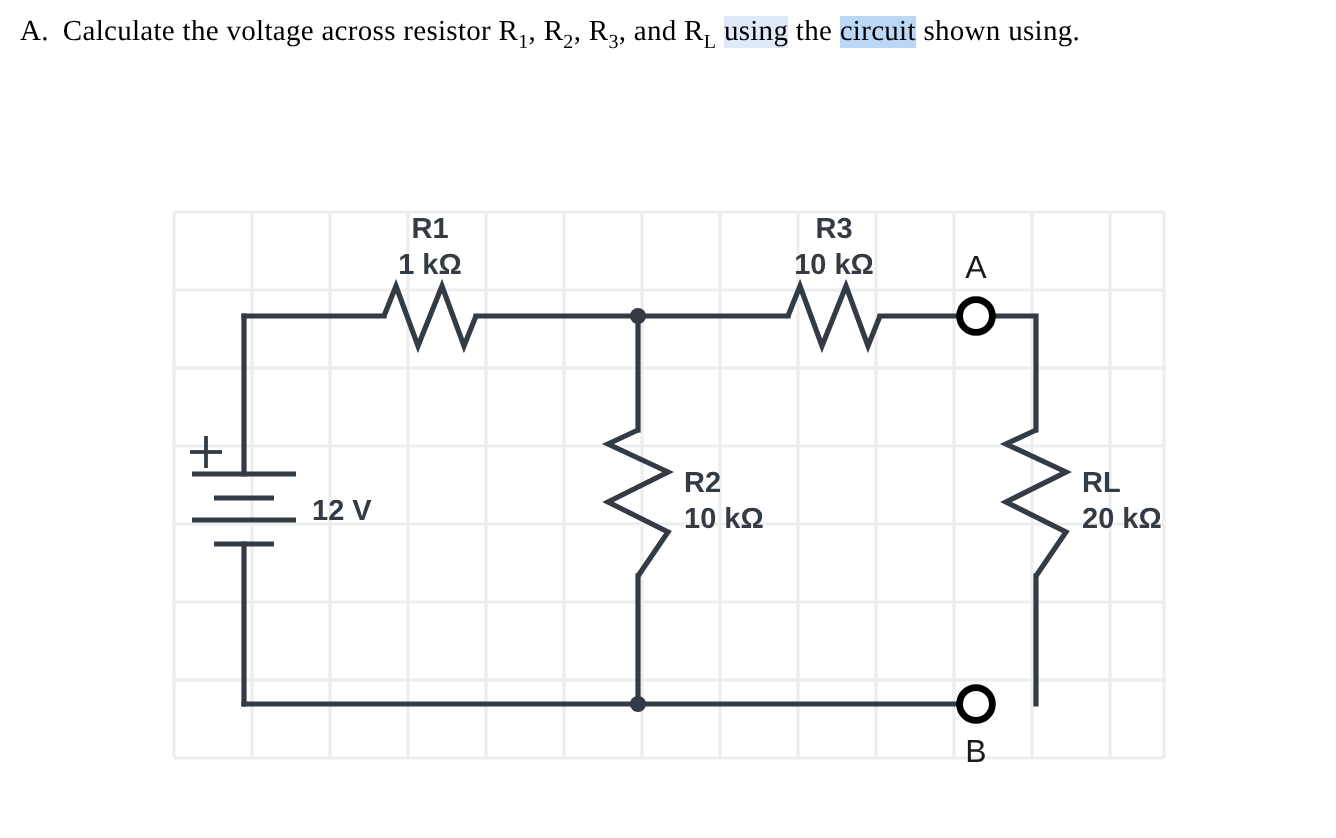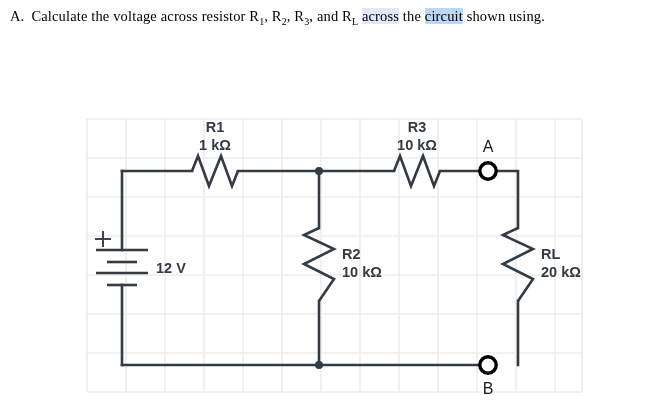--- a/index.html
+++ b/index.html
@@ -40,21 +40,21 @@
   }
   .hl-strong {
     background: #bcd6f5;
     margin-top: 44px;
   }
 
   
   #circuit-canvas {
     position: absolute;
     left: 0;
-    top: 92px;
+    top: 79px;
     width: 541px;
     height: 324px;
     text-align: center;
   }
   #circuit-svg {
     display: block;
   }
 
   .grid-line {
     stroke: #eceded;
@@ -108,21 +108,21 @@
     font-family: "Liberation Sans", sans-serif;
     font-size: 14.5px;
     font-weight: 700;
     fill: #333b45;
   }
 </style>
 </head>
 <body>
 
 <div id="question-line">
-  <span class="qlabel">A.</span><span>Calculate the voltage across resistor R</span><span class="sub">1</span><span>, R</span><span class="sub">2</span><span>, R</span><span class="sub">3</span><span>, and R</span><span class="sub">L</span><span> </span><span class="hl-soft">across</span><span> the </span><span class="hl-strong">circuit</span><span> shown using.</span>
+  <span class="qlabel">A.</span><span>Calculate the voltage across resistor R</span><span class="sub">1</span><span>, R</span><span class="sub">2</span><span>, R</span><span class="sub">3</span><span>, and R</span><span class="sub">L</span><span> </span><span class="hl-soft">using</span><span> the </span><span class="hl-strong">circuit</span><span> shown using.</span>
 </div>
 
 <div id="circuit-canvas">
   <svg id="circuit-svg" width="668" height="324" viewBox="0 0 668 324" xmlns="http://www.w3.org/2000/svg">
 
     <g>
 
       <line class="grid-line" x1="87" y1="27" x2="87" y2="300"></line>
       <line class="grid-line" x1="126" y1="27" x2="126" y2="300"></line>
       <line class="grid-line" x1="165" y1="27" x2="165" y2="300"></line>

